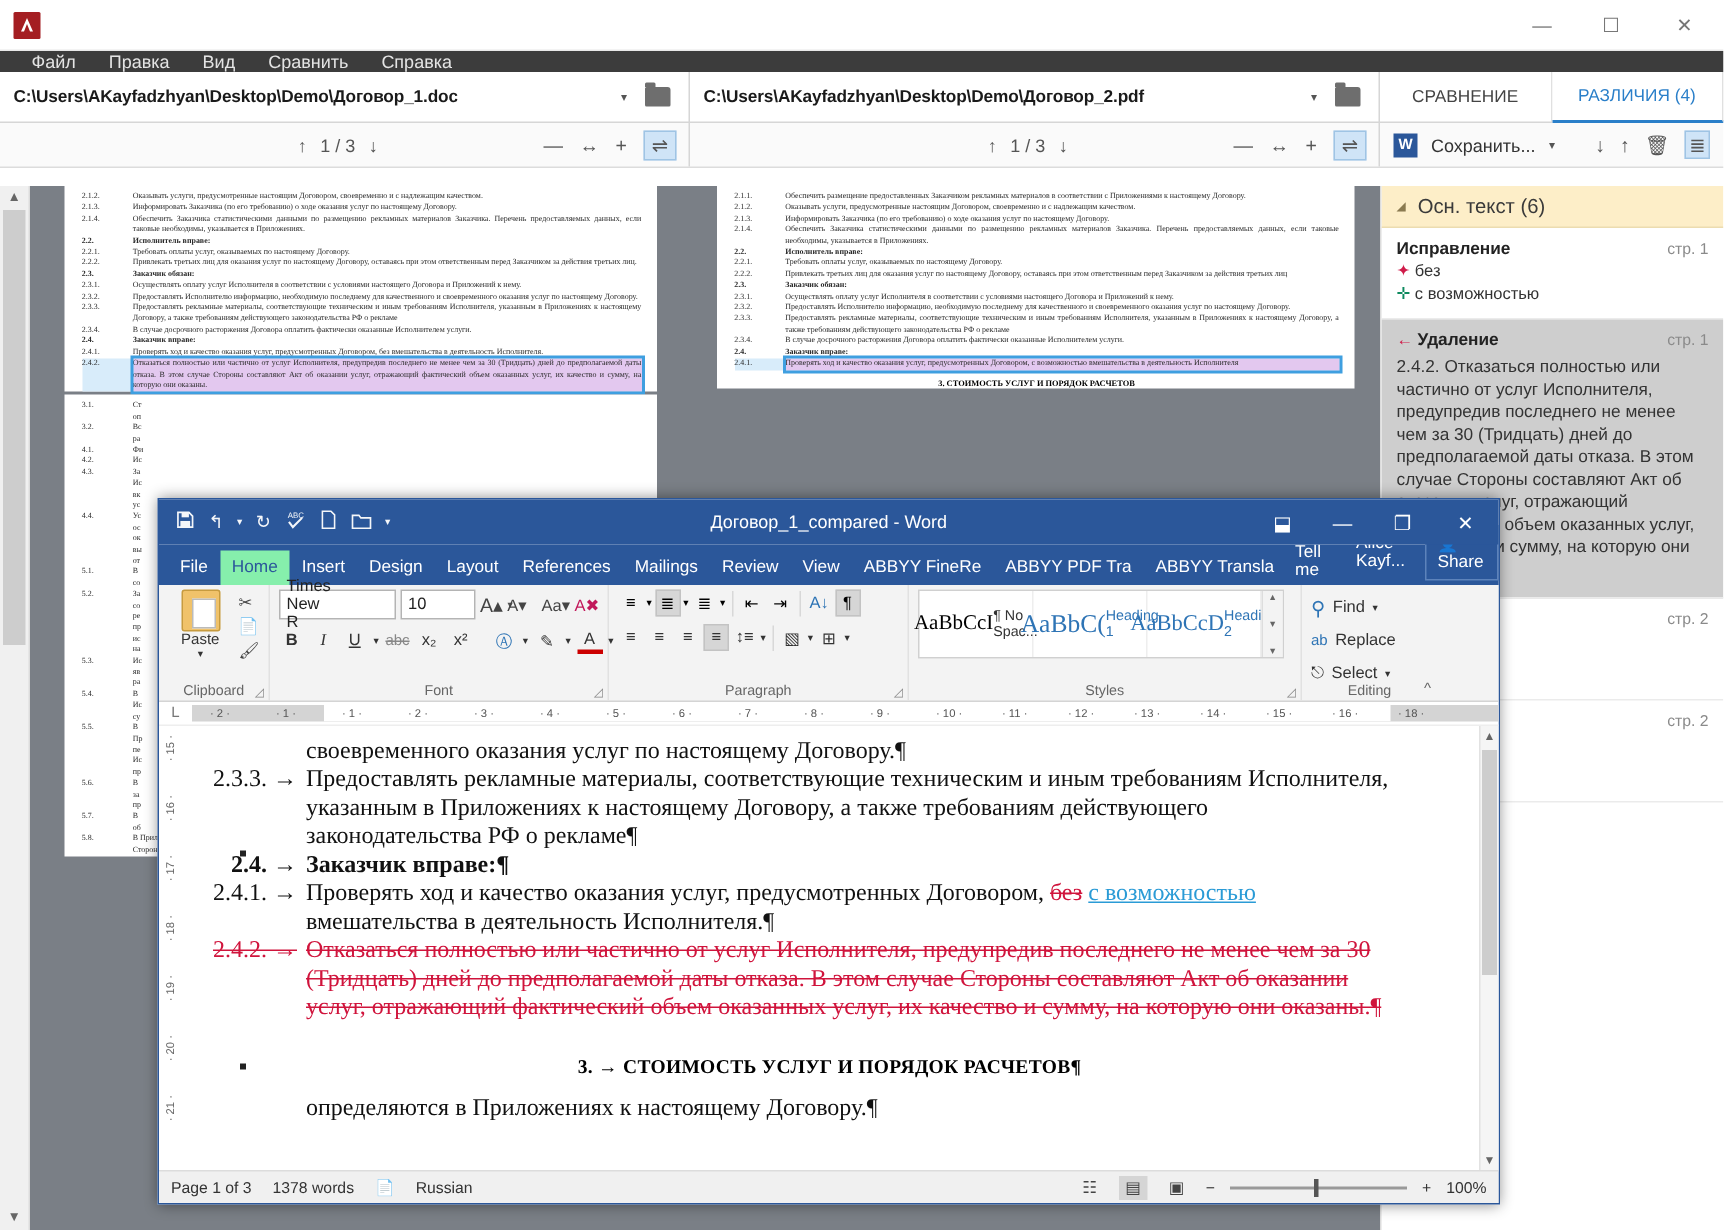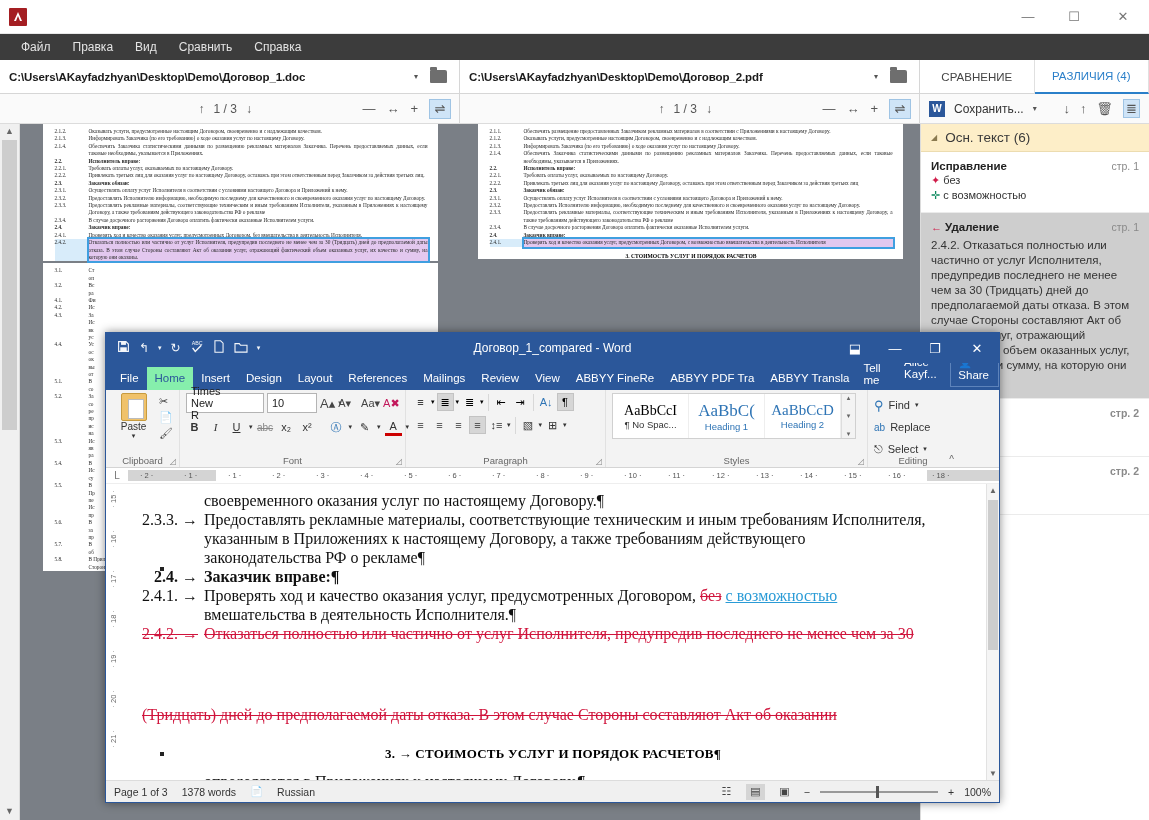--- a/index.html
+++ b/index.html
@@ -29,21 +29,21 @@
   }
   .abbyy-title { color:#6e6e6e; font-size:12.5px; }
   .abbyy-wbtns { margin-left:auto; display:flex; height:100%; }
   .abbyy-wbtn {
     width:46px; height:100%; display:flex; align-items:center; justify-content:center;
     color:#777; font-size:13px;
   }
   .abbyy-wbtn:last-child { width:52px; }
 
   .abbyy-menubar {
-    height:26px; background:#3c3c3c; display:flex; align-items:center;
+    height:14px; background:#3c3c3c; display:flex; align-items:center;
     padding-left:10px; color:#e4e4e4; font-size:12px;
   }
   .abbyy-menu-item { padding:0 11px; line-height:26px; }
 
   
   .pathrow { height:34px; display:flex; background:#fff; }
   .pathbox {
     flex:0 0 460px; display:flex; align-items:center;
     border-bottom:1px solid #d6d6d6; border-right:1px solid #d6d6d6;
     padding-left:9px; height:100%;
@@ -111,21 +111,21 @@
   .grp-header .tri { font-size:8px; color:#8a7a50; }
   .diff-item { padding:8px 10px 10px 10px; border-bottom:1px solid #ebebeb; position:relative; }
   .diff-item.sel { background:#cecece; }
   .diff-item .row1 { display:flex; align-items:center; }
   .diff-item .dtitle { font-weight:bold; font-size:11.5px; color:#222; }
   .diff-item .dpage { margin-left:auto; font-size:10.5px; color:#8a8a8a; }
   .mark-del { color:#d01c4a; font-size:11px; margin-right:3px; }
   .mark-ins { color:#0e8a5f; font-size:11px; margin-right:3px; }
   .diff-line { font-size:11px; color:#333; margin-top:2px; }
   .diff-body { font-size:11.5px; color:#333; line-height:15px; margin-top:5px; }
-  .diff-item.empty { height:58px;font-weight:bold; }
+  .diff-item.empty { height:68px; }
 
   
   #word-window {
     position:absolute; left:105px; top:332px; width:895px; height:471px;
     background:#fff; box-shadow:0 0 9px rgba(0,0,0,.45);
     border:1px solid #2b579a; display:flex; flex-direction:column;
   }
   .w-title { height:30px; background:#2b579a; display:flex; align-items:center; color:#fff; }
   .qat { display:flex; align-items:center; gap:9px; padding-left:11px; font-size:12px; }
   .qat span { opacity:.95; }
@@ -150,21 +150,21 @@
   .clip:after{content:"";position:absolute;left:6px;top:5px;width:14px;height:18px;background:#fff;border:1px solid #bbb;}
   .ctl { font-size:11px; color:#444; }
   .fontbox { display:flex; gap:3px; align-items:center; }
   .inp { border:1px solid #b4b4b4; background:#fff; height:20px; display:flex; align-items:center; padding:0 4px; font-size:11px; color:#222;gap:48px;}
   .inp .cv { margin-left:auto; color:#555; font-size:7px; padding-left:6px;}
   .rowb { display:flex; gap:4px; align-items:center; margin-top:5px; color:#333; font-size:12px; }
   .sqbtn { min-width:17px;height:18px;display:flex;align-items:center;justify-content:center; font-size:11px;}
   .sqbtn.on { background:#d6d6d6; border:1px solid #c3c3c3; }
   .sep { width:1px; height:17px; background:#d8d8d8; margin:0 2px; }
   .stylebox { border:1px solid #d0d0d0; background:#fff; display:flex; height:46px; }
-  .stylecell { width:76px; display:flex; flex-direction:column; align-items:center; justify-content:center; border-right:1px solid #eee;}
+  .stylecell { width:76px; display:flex; flex-direction:row; align-items:center; justify-content:center; border-right:1px solid #eee;}
   .stylecell .sa { font-size:14px; font-family:"Liberation Serif", serif;}
   .stylecell .sn { font-size:9.5px; color:#333; }
   .stylecell.blue .sa, .stylecell.blue .sn { color:#2e74b5; }
   .stylescroll { width:14px; display:flex; flex-direction:column; justify-content:space-between; background:#f3f3f3; border-left:1px solid #ddd;}
   .stylescroll div { text-align:center; font-size:7px; color:#666; }
   .edit-item { display:flex; align-items:center; gap:5px; font-size:11px; color:#333; height:20px; }
   .dialog-launcher { position:absolute; right:3px; bottom:1px; font-size:8px; color:#888; }
   .collapse-rib { position:absolute; right:4px; bottom:2px; font-size:10px; color:#666; }
 
   .ruler-h { height:16px; background:#fff; display:flex; align-items:center; border-bottom:1px solid #eee; }
@@ -881,23 +881,27 @@
           <span class="wt">Проверять ход и качество оказания услуг, предусмотренных Договором, <span class="del-red">без</span> <span class="ins-blue">с возможностью</span></span>
         </div>
         <div class="wline cont" style="position: relative;">
           <span class="wn"></span>
           <span class="wt">вмешательства в деятельность Исполнителя.¶</span>
         </div>
         <div class="wline" style="position: relative;">
           <span class="wn del-red">2.4.2. →</span>
           <span class="wt del-red">Отказаться полностью или частично от услуг Исполнителя, предупредив последнего не менее чем за 30</span>
         </div>
-        <div class="wline cont" style="position: relative; flex-direction: column;">
+        <div class="wline cont" style="position: relative;">
           <span class="wn del-red"></span>
           <span class="wt del-red">(Тридцать) дней до предполагаемой даты отказа. В этом случае Стороны составляют Акт об оказании</span>
+        </div>
+        <div class="wline cont" style="position: relative;">
+          <span class="wn del-red"></span>
+          <span class="wt del-red">услуг, отражающий фактический объем оказанных услуг, их качество и сумму, на которую они оказаны.¶</span>
         </div>
         <div style="height: 22px;"></div>
         <div class="wheading" style="position: relative;"><span class="bullet" style="top:6px"></span>3. →  СТОИМОСТЬ УСЛУГ И ПОРЯДОК РАСЧЕТОВ¶</div>
         <div style="height: 10px;"></div>
         <div class="wline cont" style="position: relative;">
           <span class="wn"></span>
           <span class="wt">определяются в Приложениях к настоящему Договору.¶</span>
         </div>
       </div>
     <div class="w-vscroll">

